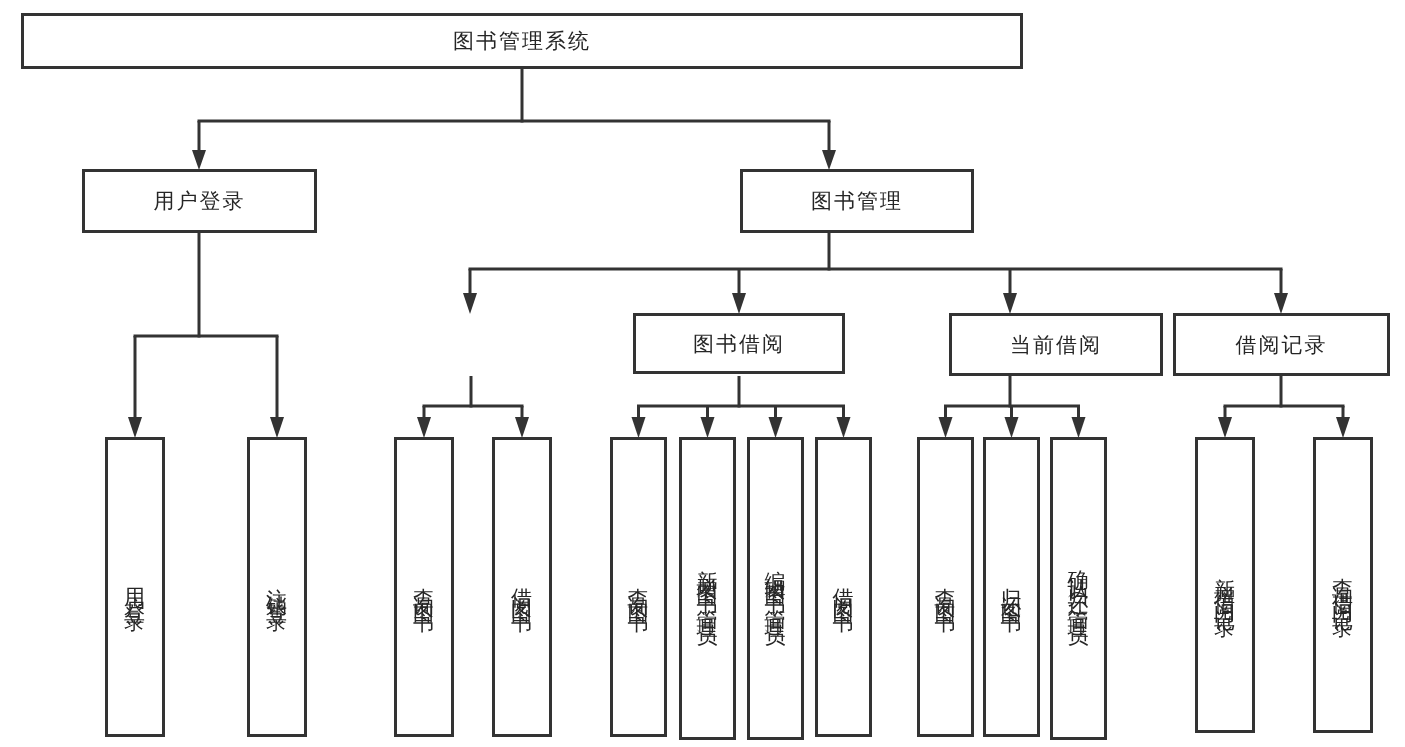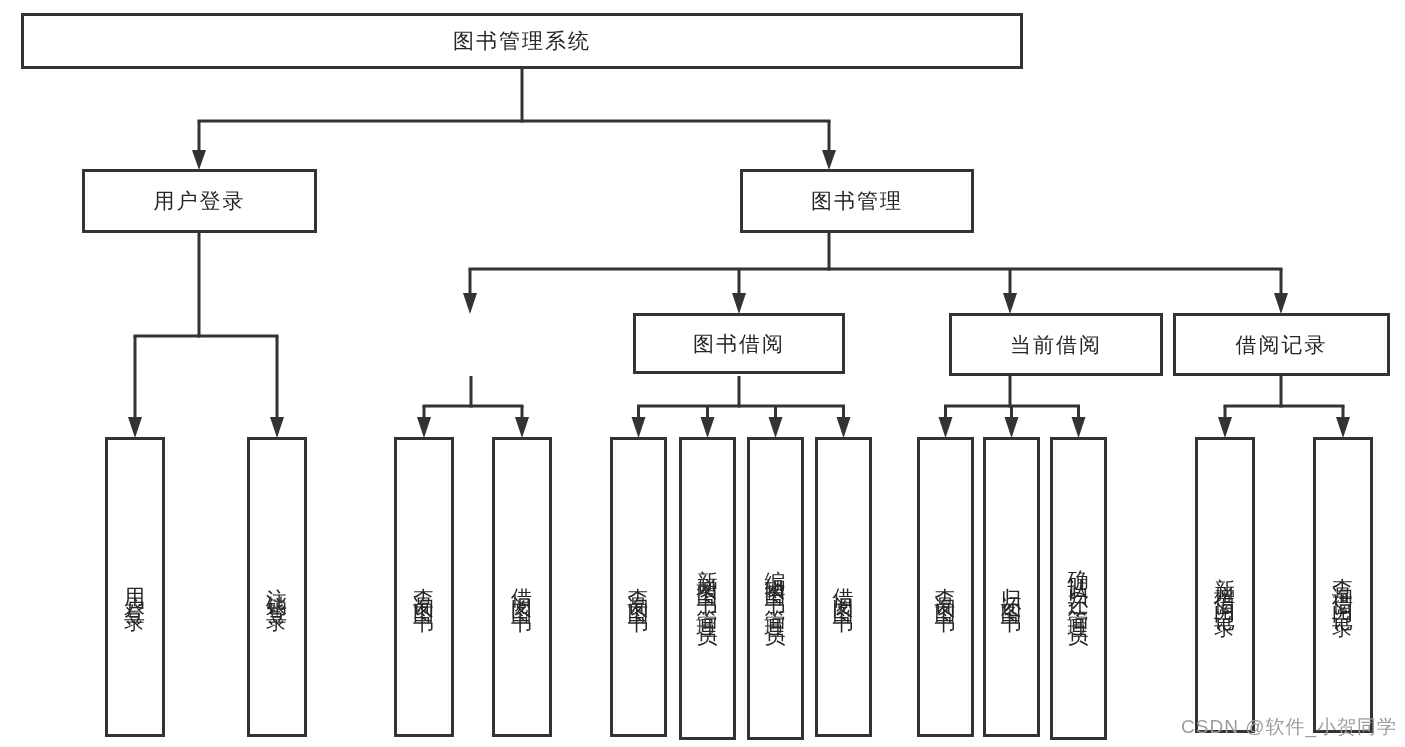--- a/index.html
+++ b/index.html
@@ -146,15 +146,14 @@
   <div class="box v-box" style="left:747px; top:437px; width:57px; height:303px;">编辑图书（管理员）</div>
   <div class="box v-box" style="left:815px; top:437px; width:57px; height:300px;">借阅图书</div>
 
   <div class="box v-box" style="left:917px; top:437px; width:57px; height:300px;">查询图书</div>
   <div class="box v-box" style="left:983px; top:437px; width:57px; height:300px;">归还图书</div>
   <div class="box v-box" style="left:1050px; top:437px; width:57px; height:303px;">确认归还（管理员）</div>
 
   <div class="box v-box" style="left:1195px; top:437px; width:60px; height:296px;">新增借阅记录</div>
   <div class="box v-box" style="left:1313px; top:437px; width:60px; height:296px;">查询借阅记录</div>
 
-  <div class="watermark">CSDN @软件_小贺同学</div>
 
 </div>
 
 </body></html>

